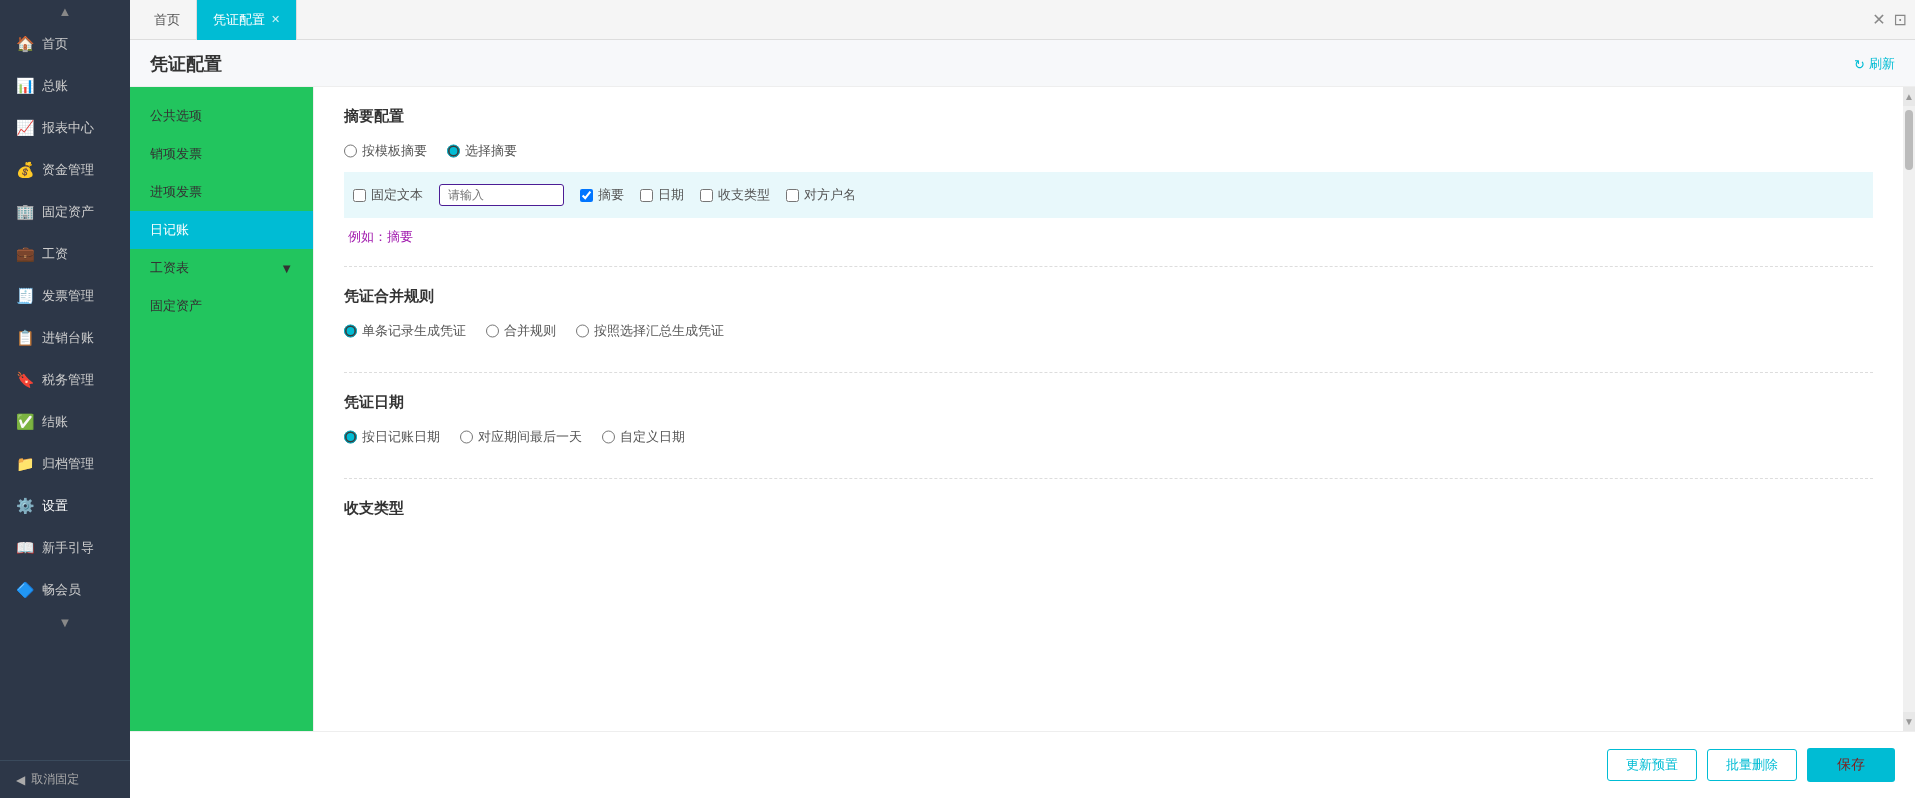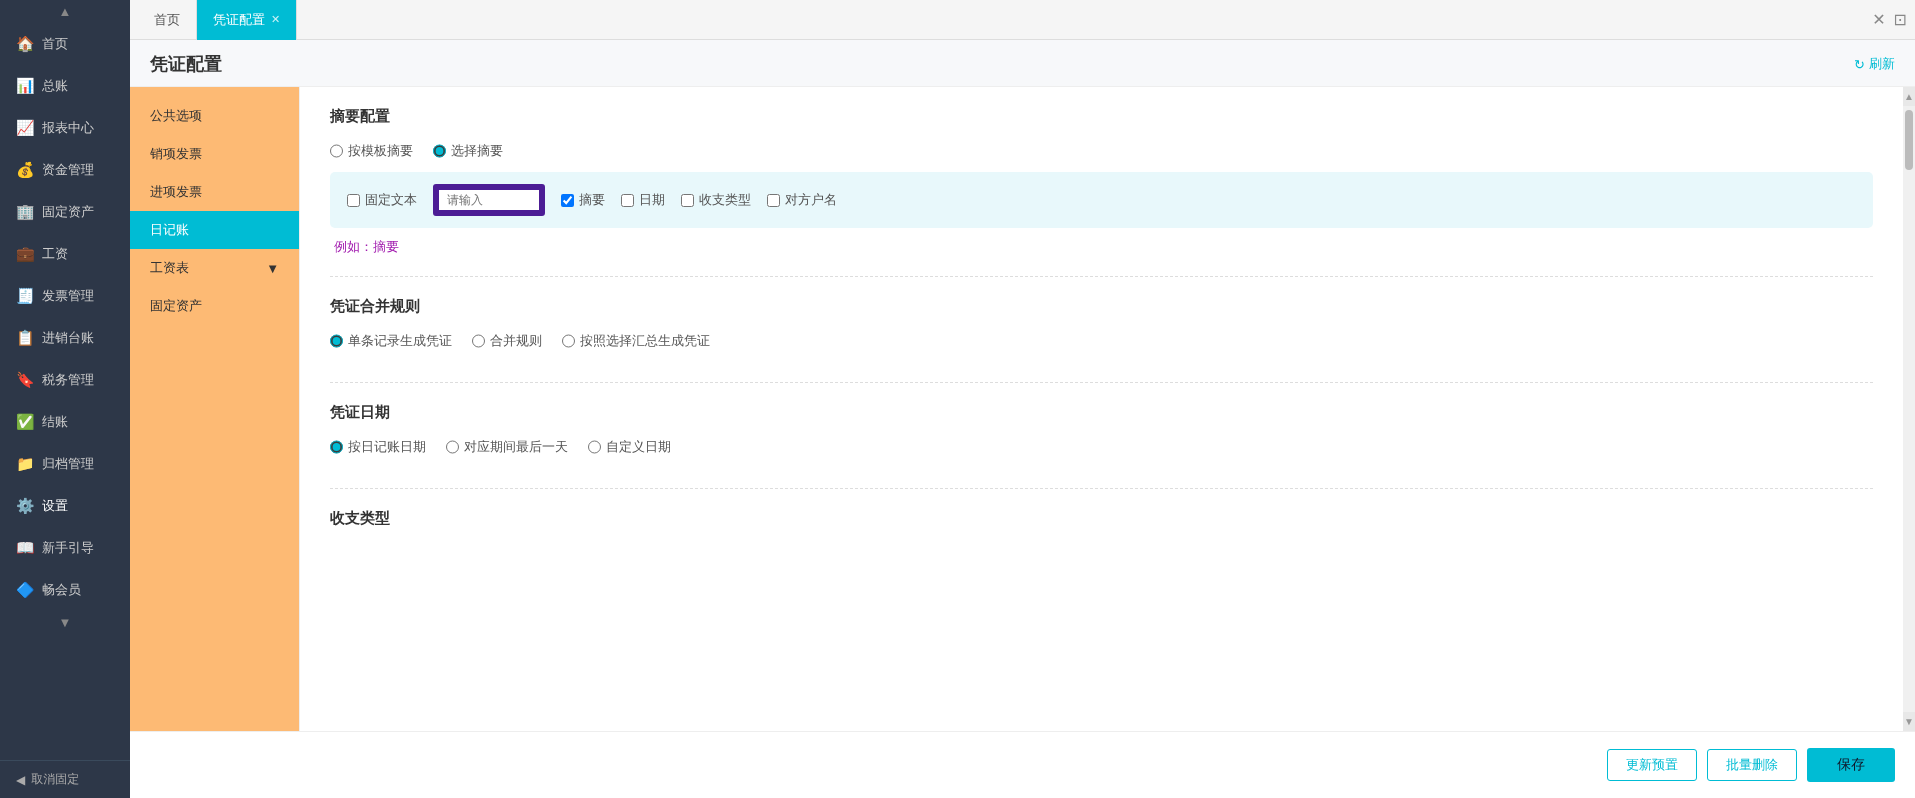--- a/index.html
+++ b/index.html
@@ -118,25 +118,25 @@
 
     
     .content-area {
       display: flex;
       flex: 1;
       overflow: hidden;
     }
 
     
     .left-nav {
-      width: 170px;
+      width: 184px;
       border-right: 1px solid #eee;
       padding: 10px 0;
       flex-shrink: 0;
-      background: #fdba74;
+      background: #22c55e;
     }
     .left-nav-item {
       padding: 10px 20px;
       cursor: pointer;
       color: #333;
       font-size: 13px;
       display: flex;
       align-items: center;
       justify-content: space-between;
     }
@@ -181,40 +181,40 @@
       font-size: 13px;
     }
     .radio-label input[type="radio"] { accent-color: #00bcd4; cursor: pointer; }
 
     
     .checkbox-row {
       display: flex;
       align-items: center;
       gap: 16px;
       background: #e8f8fb;
-      padding: 12px 17px;
-      border-radius: 5px;
+      padding: 12px 9px;
+      border-radius: 0;
       margin-top: 0;
     }
     .checkbox-label {
       display: flex;
       align-items: center;
       gap: 5px;
       cursor: pointer;
       color: #555;
       font-size: 13px;
     }
     .fixed-text-input {
-      border: 6px solid #4c1d95;
+      border: 1px solid #4c1d95;
       border-radius: 3px;
       padding: 3px 8px;
       font-size: 12px;
       color: #aaa;
       outline: none;
-      width: 112px;
+      width: 125px;
     }
     .example-text {
       color: #a21caf;
       font-size: 13px;
       margin-top: 10px;
       padding-left: 4px;
     }
 
     
     .bottom-bar {
@@ -239,21 +239,21 @@
       border: 1px solid #00bcd4;
       color: #00bcd4;
       background: #fff;
       padding: 6px 18px;
       border-radius: 3px;
       cursor: pointer;
       font-size: 13px;
     }
     .btn-save {
       background: #00bcd4;
-      color: #0f172a;
+      color: #7f1d1d;
       border: none;
       padding: 8px 30px;
       border-radius: 3px;
       cursor: pointer;
       font-size: 14px;
       font-weight: 500;
       text-align: right;
     }
 
     

